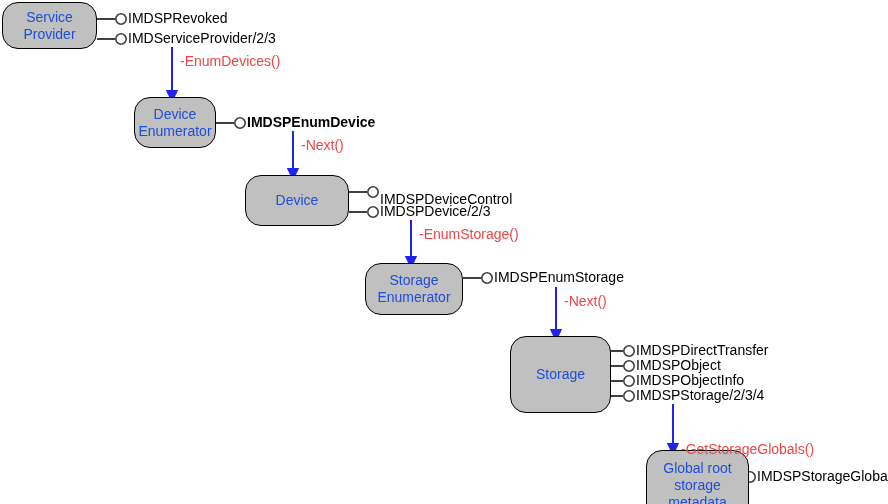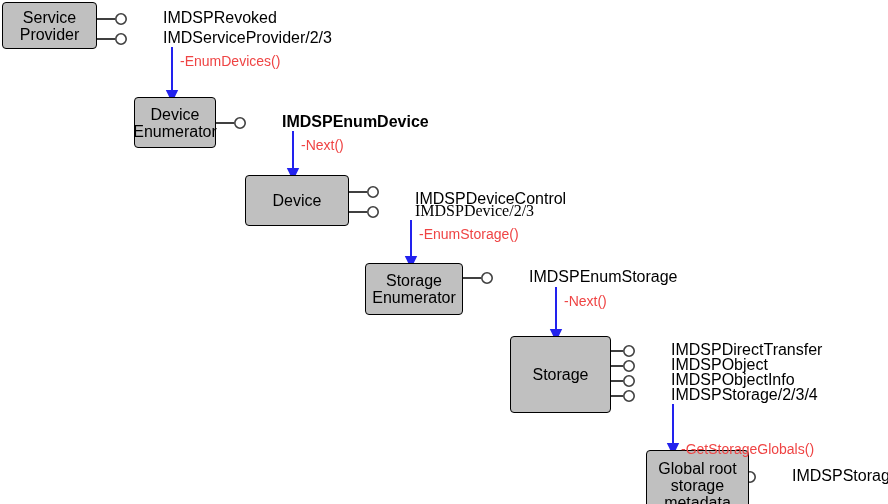--- a/index.html
+++ b/index.html
@@ -20,42 +20,41 @@
     left: 0;
     top: 0;
     width: 888px;
     height: 504px;
   }
   .node {
     position: absolute;
     box-sizing: border-box;
     background: #c0c0c0;
     border: 1px solid #000000;
-    border-radius: 4px;
+    border-radius: 16px;
     display: flex;
     align-items: center;
     justify-content: center;
     text-align: center;
-    font-size: 16px;
-    color: #000000;
+    font-size: 14px;
+    color: #1d4ed8;
     line-height: 17px;
     z-index: 3;
   }
   .node-label {
     display: block;
     white-space: pre-line;
   }
   .iface-label {
     position: absolute;
-    font-size: 16px;
+    font-size: 14px;
     color: #000000;
     white-space: nowrap;
     line-height: 14px;
     z-index: 4;
-    margin-left: 35px;
   }
   .call-label {
     position: absolute;
     font-size: 14px;
     color: #ef4444;
     white-space: nowrap;
     line-height: 14px;
     z-index: 4;
   }
 </style>
@@ -126,21 +125,21 @@
         <span class="node-label">Global root
 storage
 metadata</span>
       </div>
     </div>
   <div id="iface-host">
       <div class="iface-label" style="left: 128px; top: 11px;">IMDSPRevoked</div>
       <div class="iface-label" style="left: 128px; top: 31px;">IMDServiceProvider/2/3</div>
       <div class="iface-label" style="left: 247px; top: 115px; font-weight: bold;">IMDSPEnumDevice</div>
       <div class="iface-label" style="left: 380px; top: 192px;">IMDSPDeviceControl</div>
-      <div class="iface-label" style="left: 380px; top: 204px; font-family: Liberation Serif, serif;">IMDSPDevice/2/3</div>
+      <div class="iface-label" style="left: 380px; top: 204px;">IMDSPDevice/2/3</div>
       <div class="iface-label" style="left: 494px; top: 270px;">IMDSPEnumStorage</div>
       <div class="iface-label" style="left: 636px; top: 343px;">IMDSPDirectTransfer</div>
       <div class="iface-label" style="left: 636px; top: 358px;">IMDSPObject</div>
       <div class="iface-label" style="left: 636px; top: 373px; text-align: right;">IMDSPObjectInfo</div>
       <div class="iface-label" style="left: 636px; top: 388px;">IMDSPStorage/2/3/4</div>
       <div class="iface-label" style="left: 757px; top: 469px;">IMDSPStorageGlobals</div>
     </div>
   <div id="calls-host">
       <div class="call-label" style="left: 180px; top: 54px;">-EnumDevices()</div>
       <div class="call-label" style="left: 301px; top: 138px;">-Next()</div>

